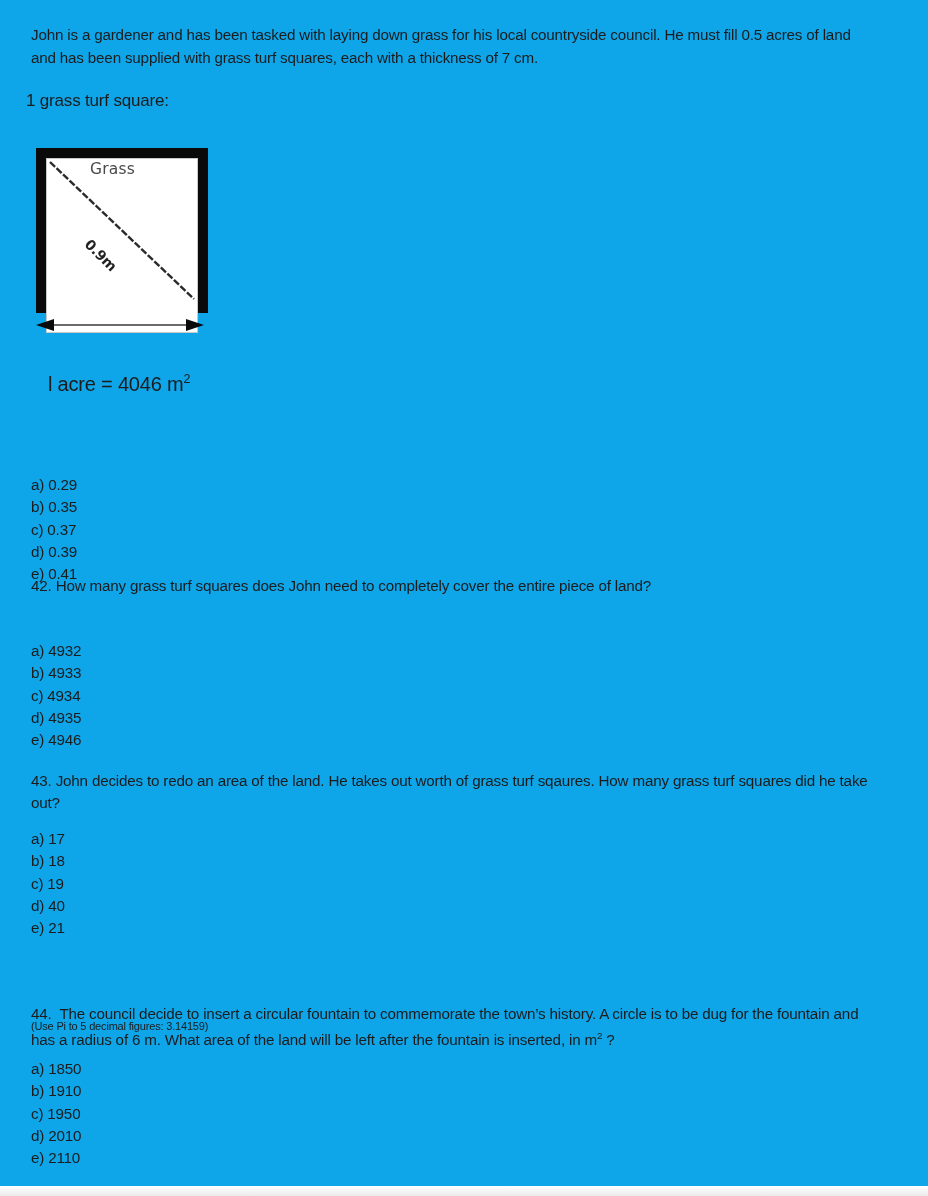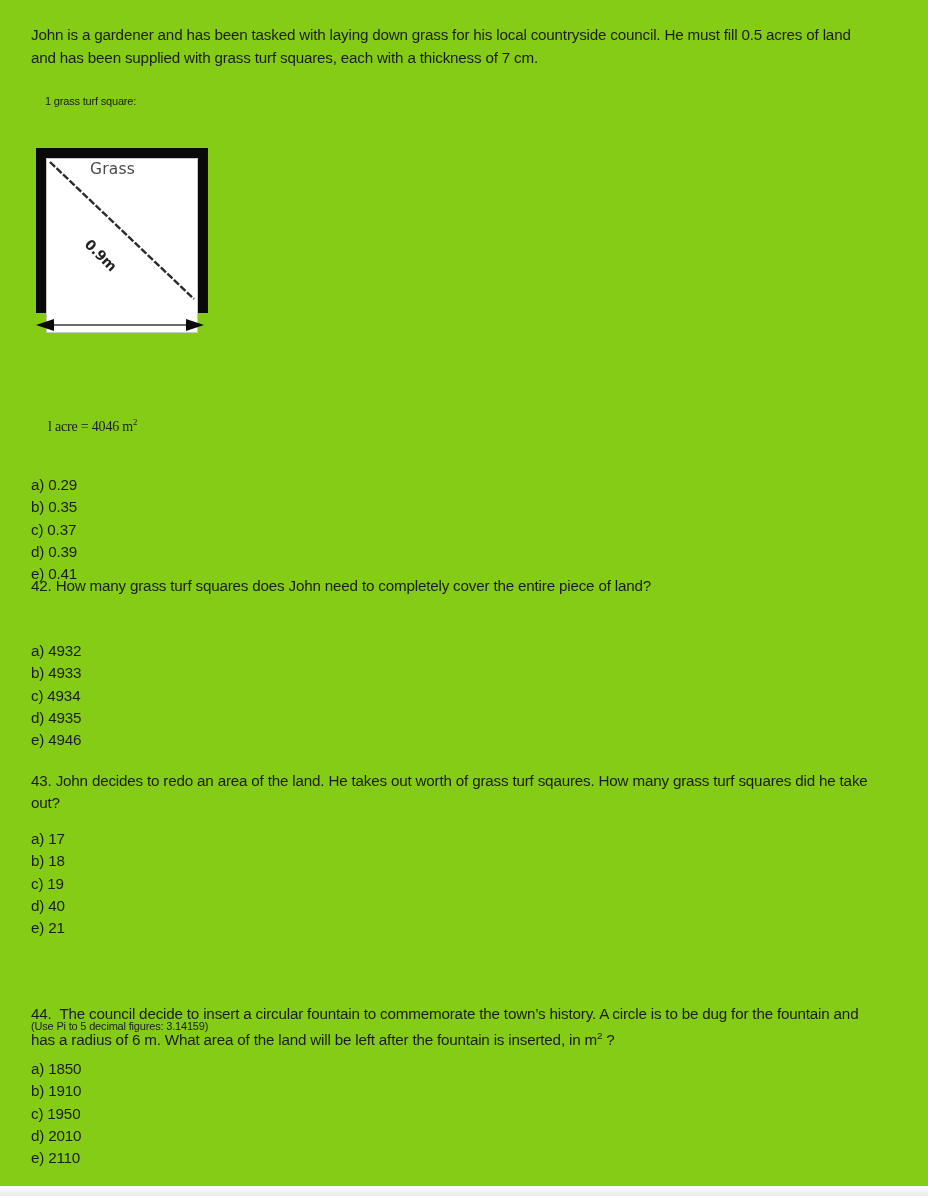--- a/index.html
+++ b/index.html
@@ -11,21 +11,21 @@
     width: 928px;
     height: 1196px;
     position: relative;
     font-family: "Liberation Sans", sans-serif;
     color: #1a1a1a;
     overflow: hidden;
   }
   .page {
     position: absolute;
     inset: 0;
-    background: #84cc16;
+    background: #0ea5e9;
   }
   .bottom-strip {
     position: absolute;
     left: 0;
     right: 0;
     bottom: 0;
     height: 10px;
     background: linear-gradient(to bottom, #ffffff 0%, #f2f2f2 60%, #ebebeb 100%);
   }
 
@@ -35,23 +35,23 @@
     left: 31px;
     top: 23px;
     width: 830px;
     font-size: 15.2px;
     line-height: 23px;
     letter-spacing: -0.18px;
     color: #1c1c1c;
   }
   .subhead {
     position: absolute;
-    left: 45px;
+    left: 26px;
     top: 90px;
-    font-size: 11px;
+    font-size: 17px;
     line-height: 22px;
     letter-spacing: -0.18px;
     color: #1c1c1c;
   }
 
   
   .diagram {
     position: absolute;
     left: 36px;
     top: 148px;
@@ -113,25 +113,24 @@
     top: 318px;
     width: 168px;
     height: 14px;
   }
 
   
   .acre-note {
     position: absolute;
     left: 48px;
     top: 372px;
-    font-size: 14px;
-    font-family: Liberation Serif, serif;
+    font-size: 20px;
+    font-family: Liberation Sans, sans-serif;
     color: #1c1c1c;
     letter-spacing: -0.2px;
-    margin-top: 45px;
   }
   .acre-note sup { font-size: 0.62em; }
 
   
   .question {
     position: absolute;
     left: 31px;
     width: 838px;
     font-size: 15.2px;
     line-height: 22px;

